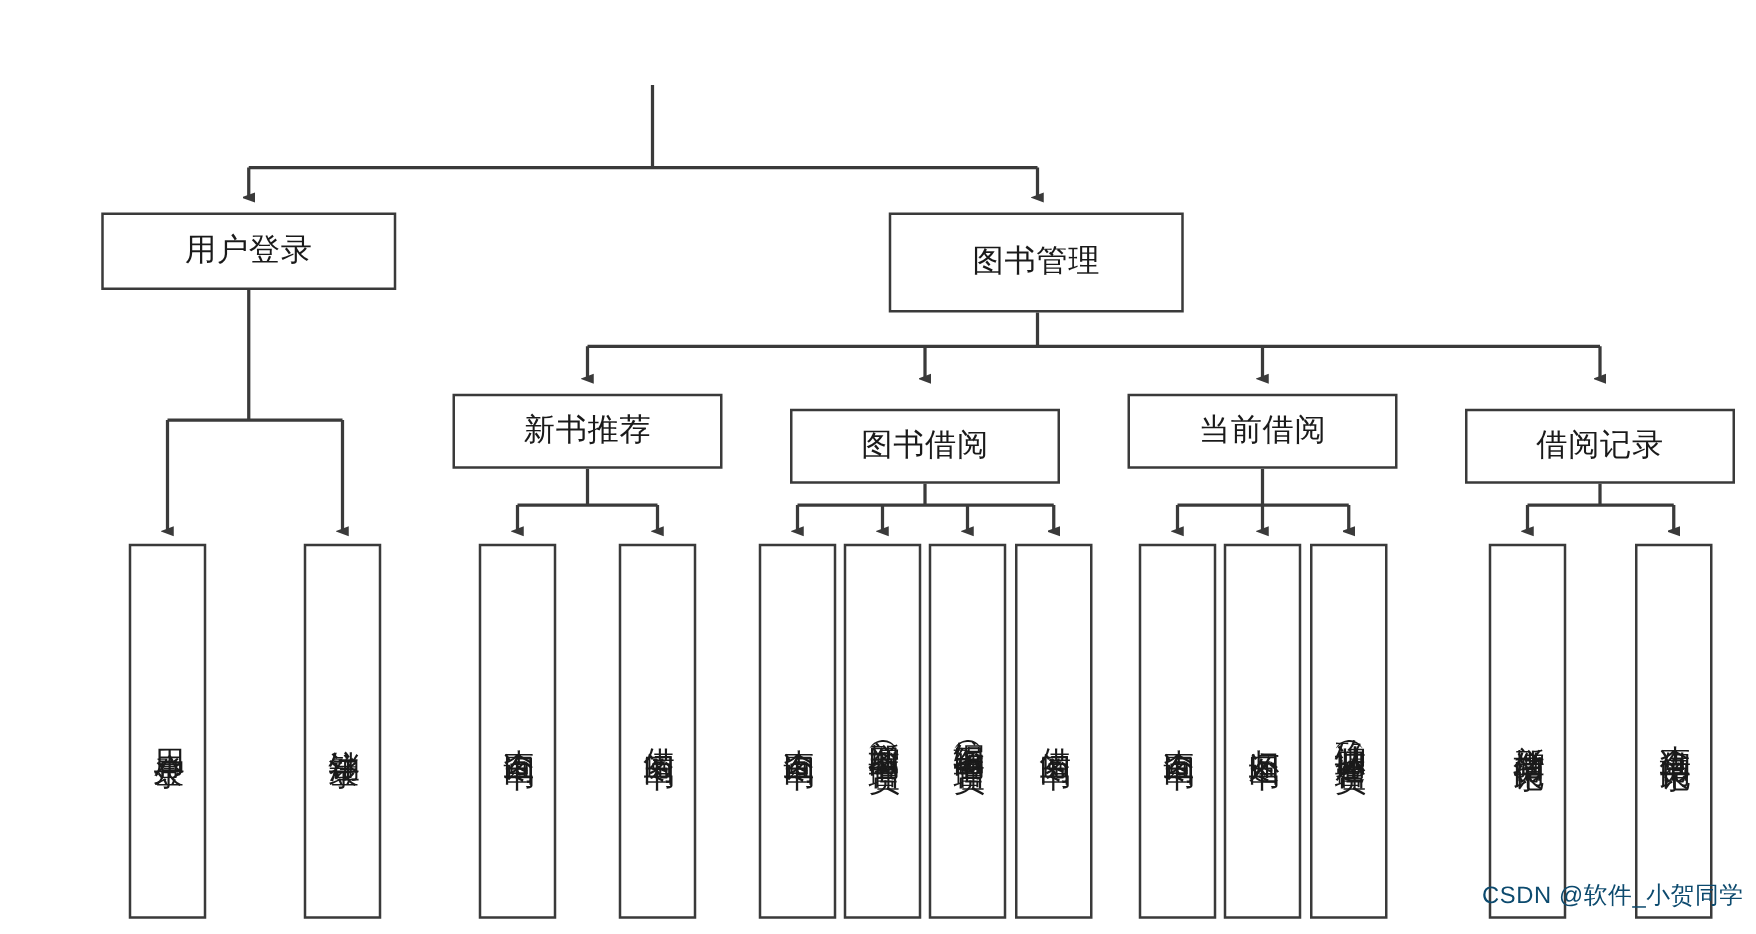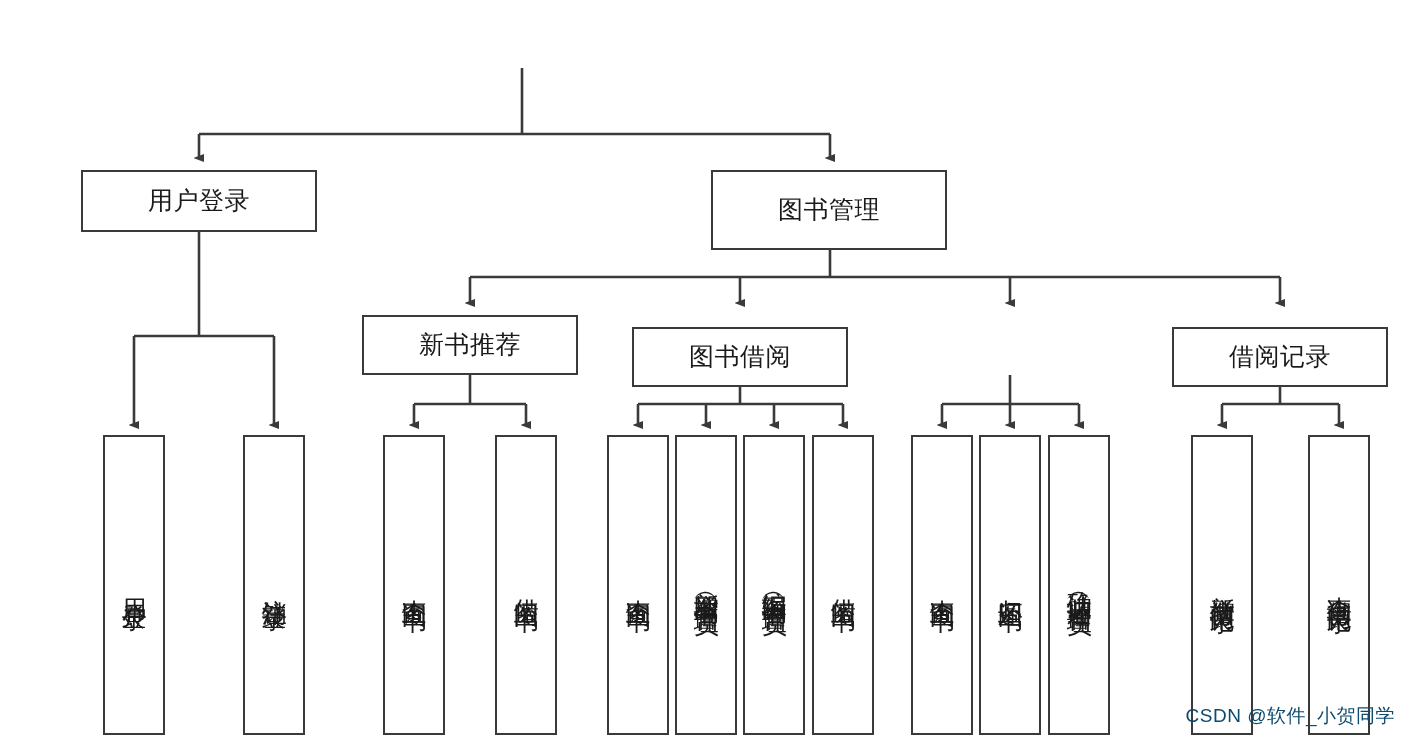--- a/index.html
+++ b/index.html
@@ -135,20 +135,23 @@
   <div class="node h" style="left:711px; top:170px; width:236px; height:80px;">
     <span class="node-label">图书管理</span>
   </div>
 
   <div class="node h" style="left:362px; top:315px; width:216px; height:60px;">
     <span class="node-label">新书推荐</span>
   </div>
   <div class="node h" style="left:632px; top:315px; width:216px; height:60px;margin-top:12px;">
     <span class="node-label">图书借阅</span>
   </div>
+  <div class="node h" style="left:902px; top:315px; width:216px; height:60px;">
+    <span class="node-label">当前借阅</span>
+  </div>
   <div class="node h" style="left:1172px; top:327px; width:216px; height:60px;">
     <span class="node-label">借阅记录</span>
   </div>
 
   <div class="node v" style="left:103px; top:435px; width:62px; height:300px;">
     <span class="node-label">用户登录</span>
   </div>
   <div class="node v" style="left:243px; top:435px; width:62px; height:300px;">
     <span class="node-label">注销登录</span>
   </div>

